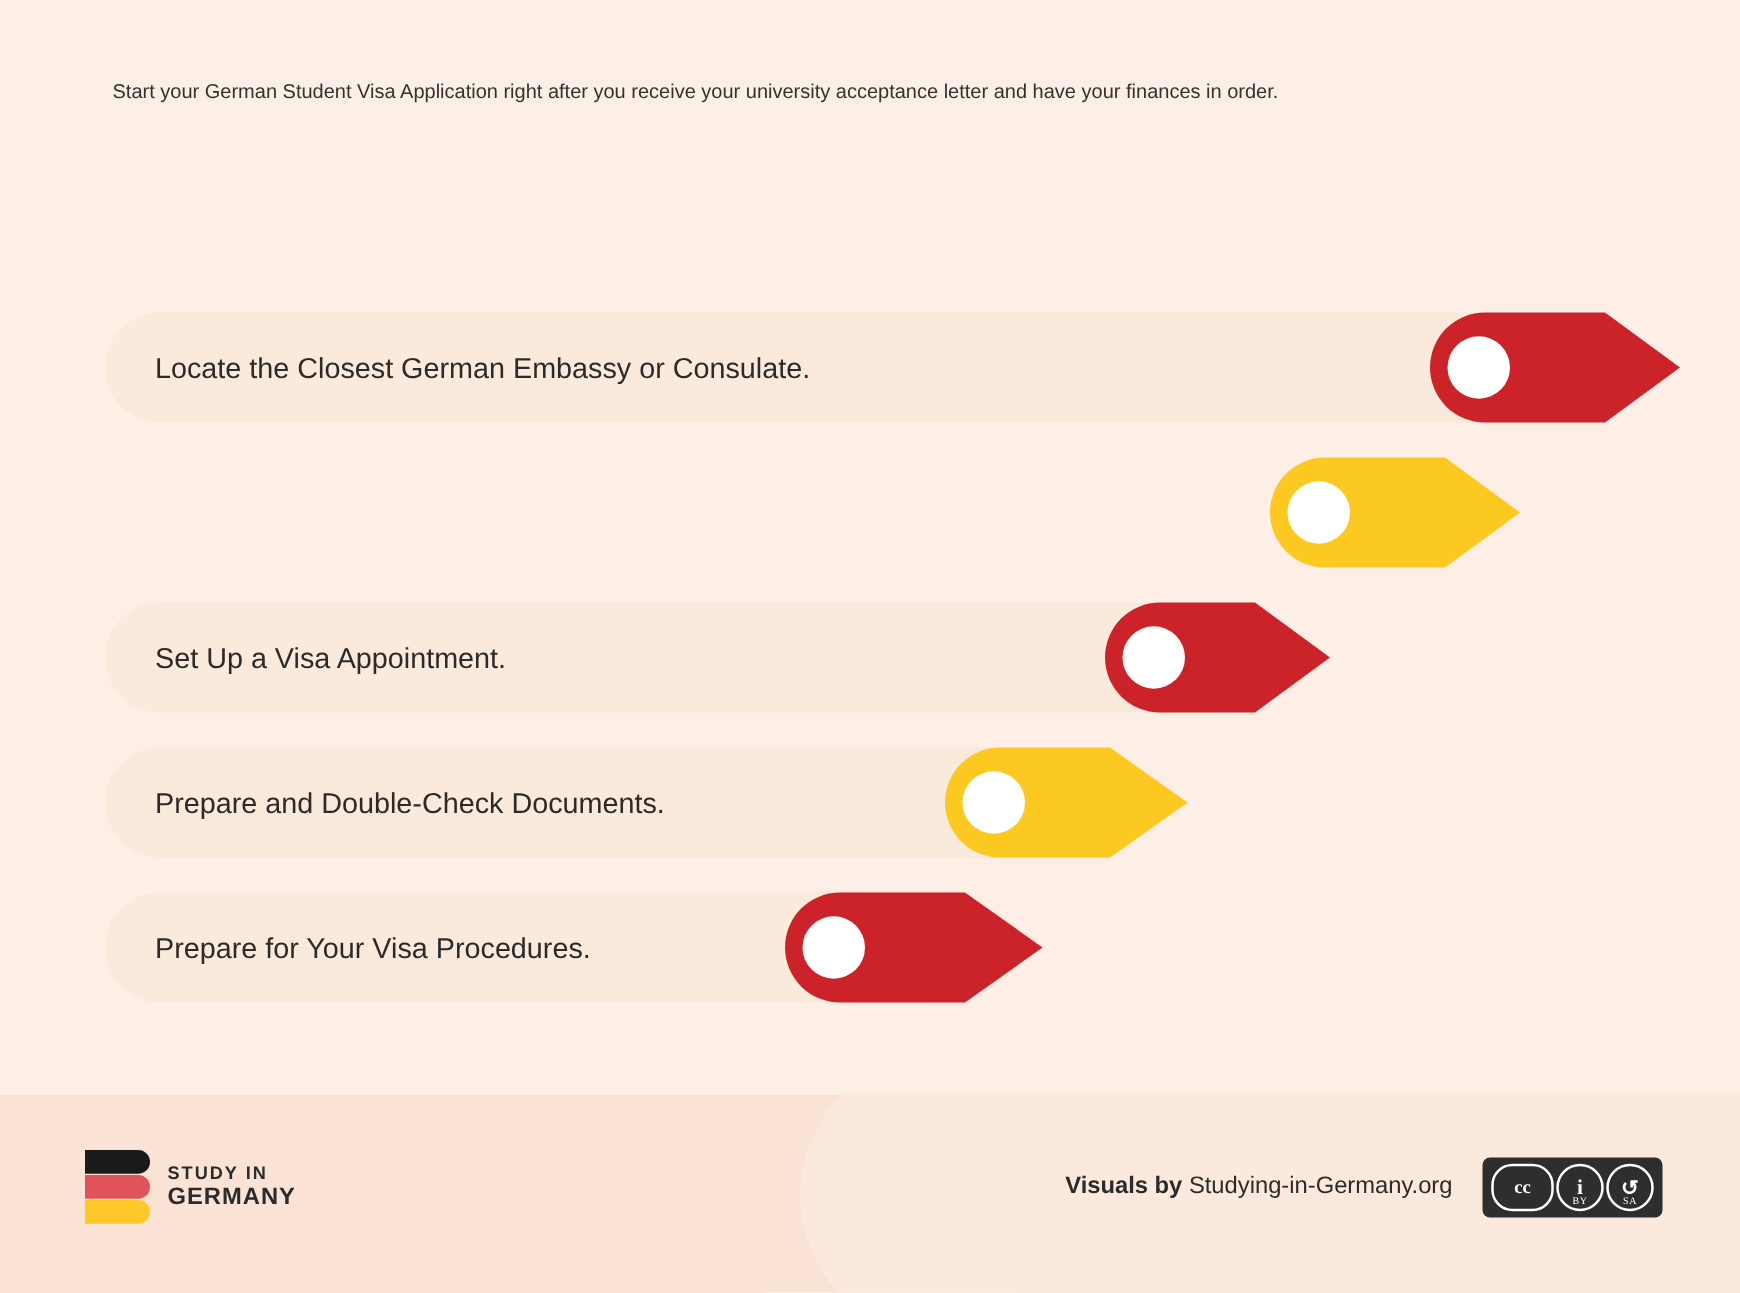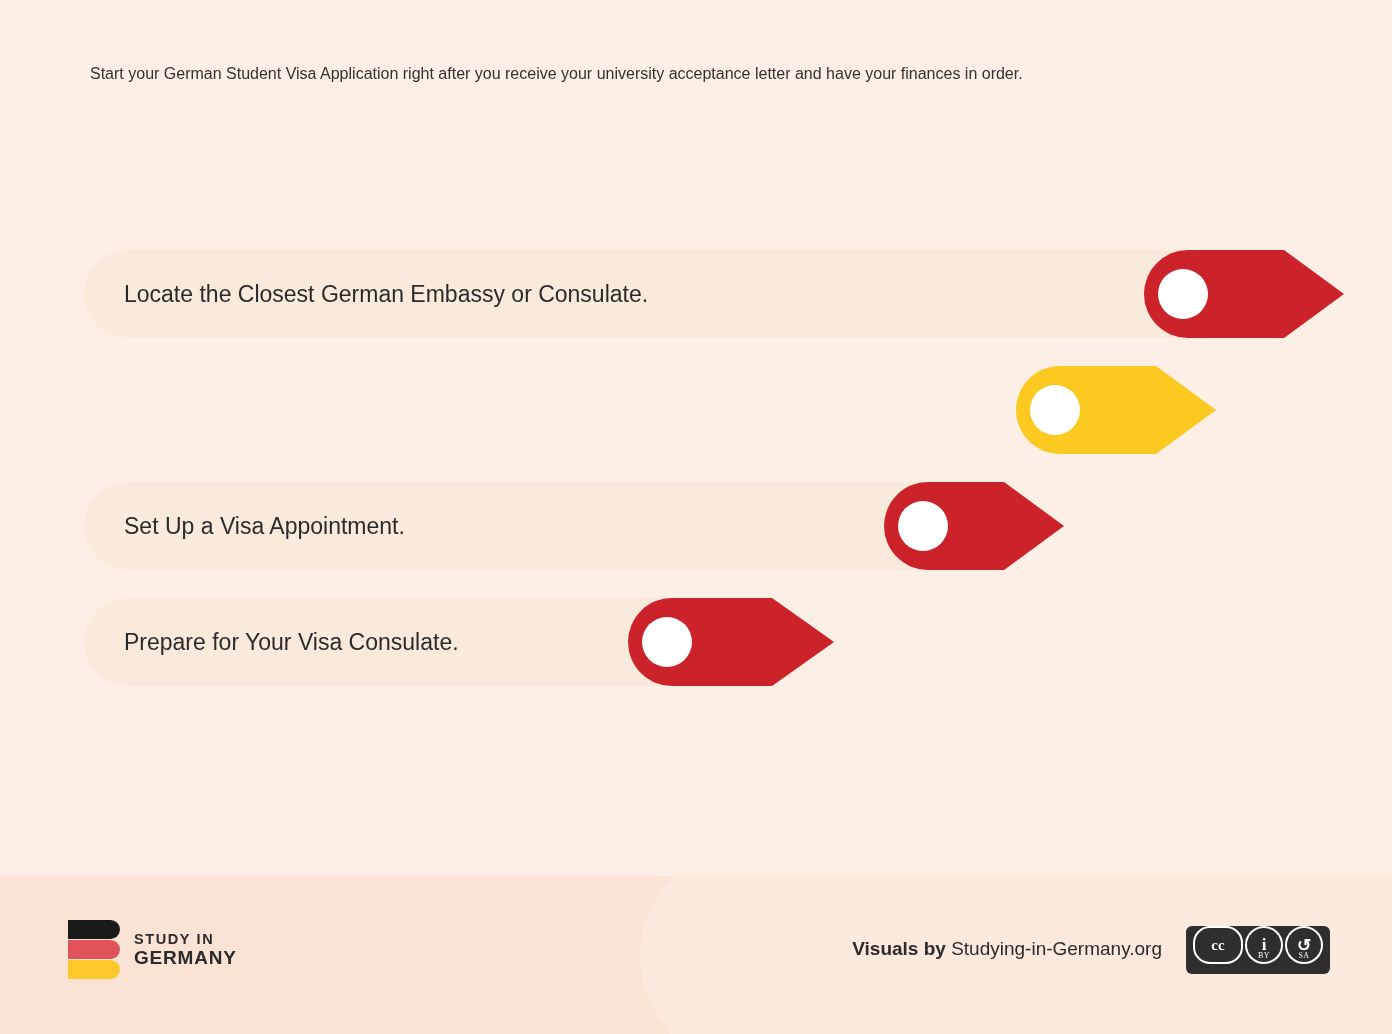--- a/index.html
+++ b/index.html
@@ -178,21 +178,21 @@
   .credit b { font-weight: bold; }
   .cc-badge {
     position: absolute;
     right: 62px;
     top: 50px;
     width: 144px;
     height: 48px;
     background: #2e2e2e;
     border-radius: 6px;
     display: flex;
-    align-items: flex-start;
+    align-items: center;
     justify-content: space-around;
     padding: 0 6px;
     box-sizing: border-box;
   }
   .cc-circle {
     width: 34px;
     height: 34px;
     border-radius: 50%;
     border: 2.5px solid #ffffff;
     color: #ffffff;
@@ -252,24 +252,34 @@
       <div class="step-bar" id="bar2" style="width: 922px;">
         <span class="step-label">Set Up a Visa Appointment.</span>
       </div>
       <div class="arrow" id="arrow2" style="left: 800px; width: 180px;">
         <div class="arrow-body" id="abody2" style="width: 120px; background: rgb(204, 34, 41);"></div>
         <div class="arrow-head" id="ahead2" style="left: 120px; border-left: 60px solid rgb(204, 34, 41);"></div>
         <div class="arrow-dot"></div>
       </div>
     </div>
 
+    <div class="step">
+      <div class="step-bar" id="bar3" style="width: 816px;">
+        <span class="step-label">Prepare and Double-Check Documents.</span>
+      </div>
+      <div class="arrow" id="arrow3" style="left: 672px; width: 194px;">
+        <div class="arrow-body" id="abody3" style="width: 132px; background: rgb(251, 201, 31);"></div>
+        <div class="arrow-head" id="ahead3" style="left: 132px; border-left: 62px solid rgb(251, 201, 31);"></div>
+        <div class="arrow-dot"></div>
+      </div>
+    </div>
 
     <div class="step">
       <div class="step-bar" id="bar4" style="width: 700px;">
-        <span class="step-label">Prepare for Your Visa Consulate.</span>
+        <span class="step-label">Prepare for Your Visa Procedures.</span>
       </div>
       <div class="arrow" id="arrow4" style="left: 544px; width: 206px;">
         <div class="arrow-body" id="abody4" style="width: 144px; background: rgb(204, 34, 41);"></div>
         <div class="arrow-head" id="ahead4" style="left: 144px; border-left: 62px solid rgb(204, 34, 41);"></div>
         <div class="arrow-dot"></div>
       </div>
     </div>
 
   </div>
 

